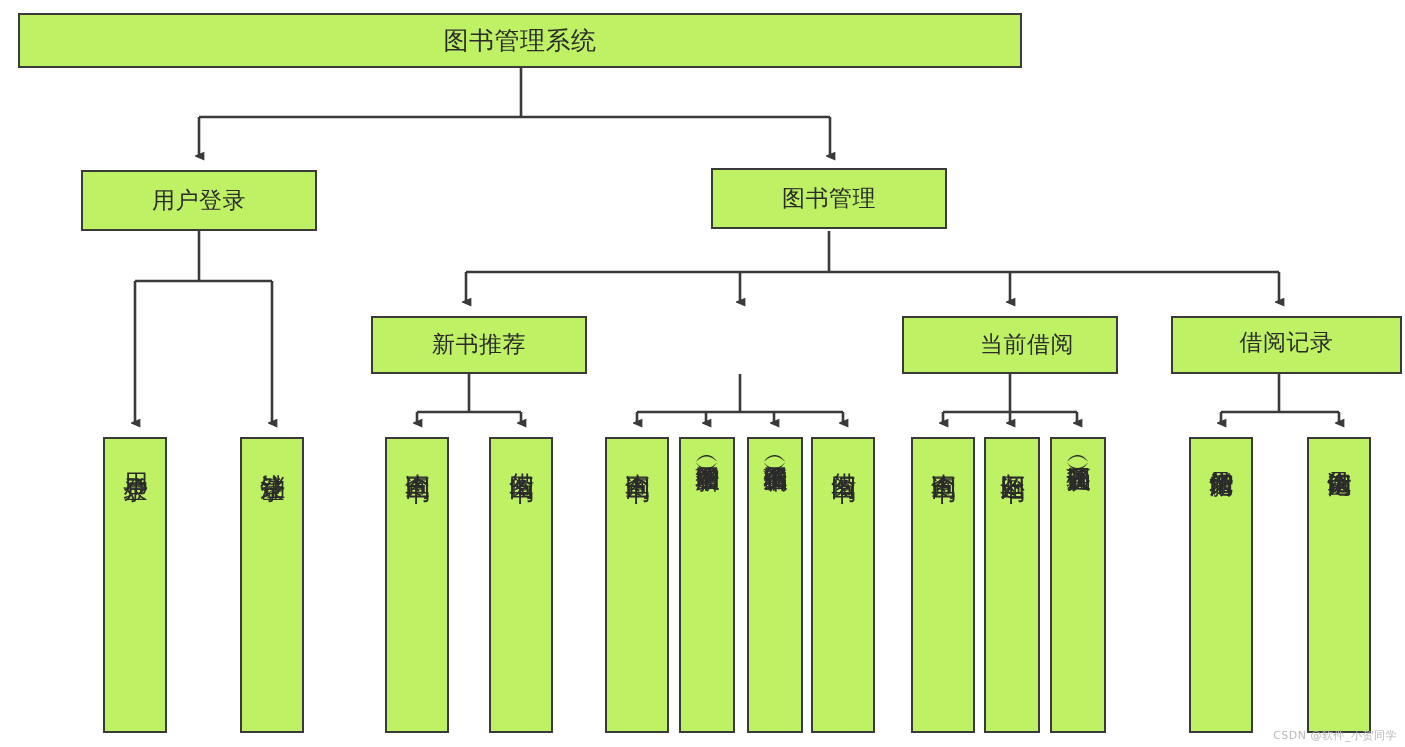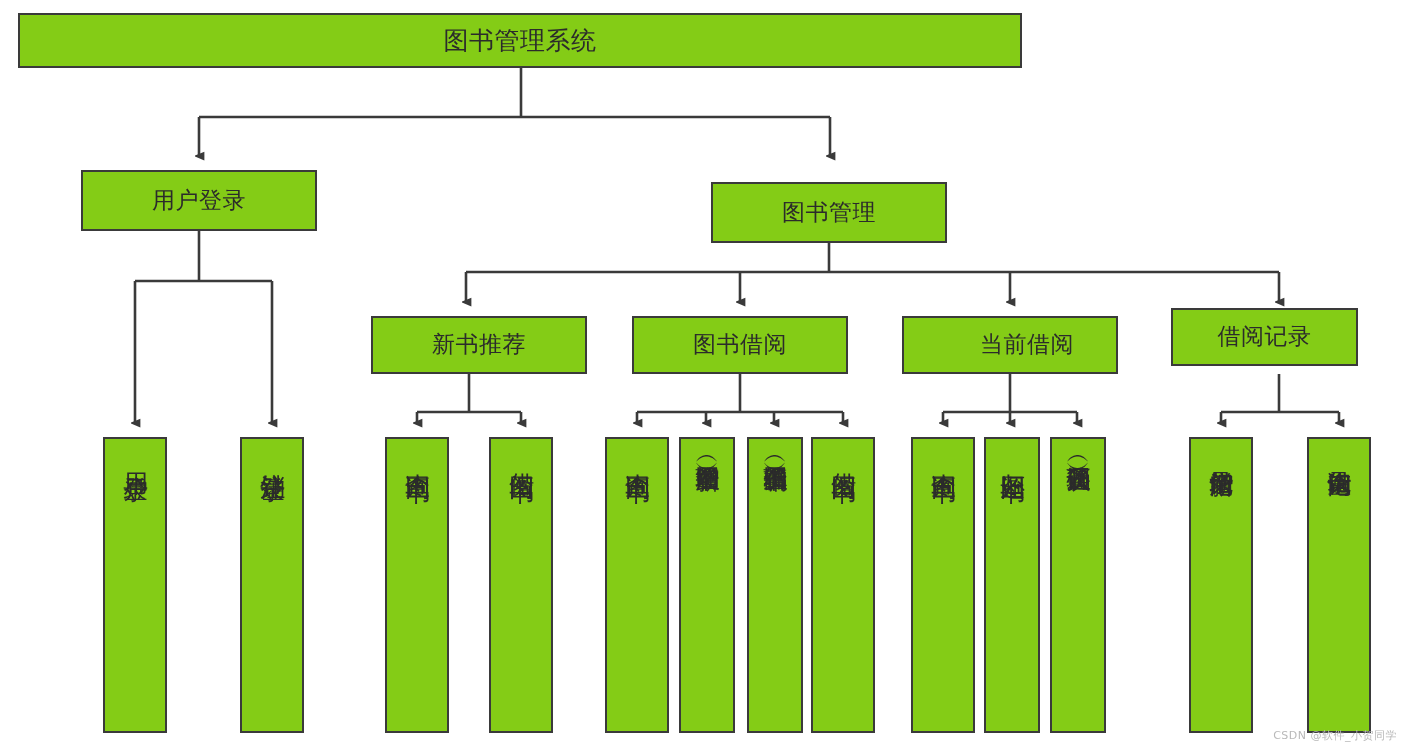--- a/index.html
+++ b/index.html
@@ -22,21 +22,21 @@
     position: absolute;
     left: 0;
     top: 0;
     width: 1405px;
     height: 747px;
     pointer-events: none;
   }
   .node {
     position: absolute;
     box-sizing: border-box;
-    background: #84cc16;
+    background: #bef264;
     border: 2.6px solid #3a3a3a;
     display: flex;
     align-items: center;
     justify-content: center;
     color: #2b2b2b;
     z-index: 3;
   }
   .node .lbl {
     display: block;
     text-align: center;
@@ -138,34 +138,31 @@
     </g>
   </svg>
 
   <div class="node root h" style="left:18px; top:13px; width:1004px; height:55px;">
     <span class="lbl">图书管理系统</span>
   </div>
 
   <div class="node h" style="left:81px; top:170px; width:236px; height:61px;">
     <span class="lbl">用户登录</span>
   </div>
-  <div class="node h" style="left:711px; top:182px; width:236px; height:61px;">
+  <div class="node h" style="left:711px; top:168px; width:236px; height:61px;">
     <span class="lbl">图书管理</span>
   </div>
 
   <div class="node h" style="left:371px; top:316px; width:216px; height:58px;">
     <span class="lbl">新书推荐</span>
   </div>
-  <div class="node h" style="left:632px; top:316px; width:216px; height:58px;">
-    <span class="lbl">图书借阅</span>
-  </div>
   <div class="node h" style="left:902px; top:316px; width:216px; height:58px;padding-left:34px;">
     <span class="lbl">当前借阅</span>
   </div>
-  <div class="node h" style="left:1171px; top:308px; width:187px; height:58px;">
+  <div class="node h" style="left:1171px; top:316px; width:231px; height:58px;font-family:Liberation Mono, monospace;">
     <span class="lbl">借阅记录</span>
   </div>
 
   <div class="node v" style="left:103px; top:437px; width:64px; height:296px;">
     <span class="lbl">用户登录</span>
   </div>
   <div class="node v" style="left:240px; top:437px; width:64px; height:296px;">
     <span class="lbl">注销登录</span>
   </div>
 

